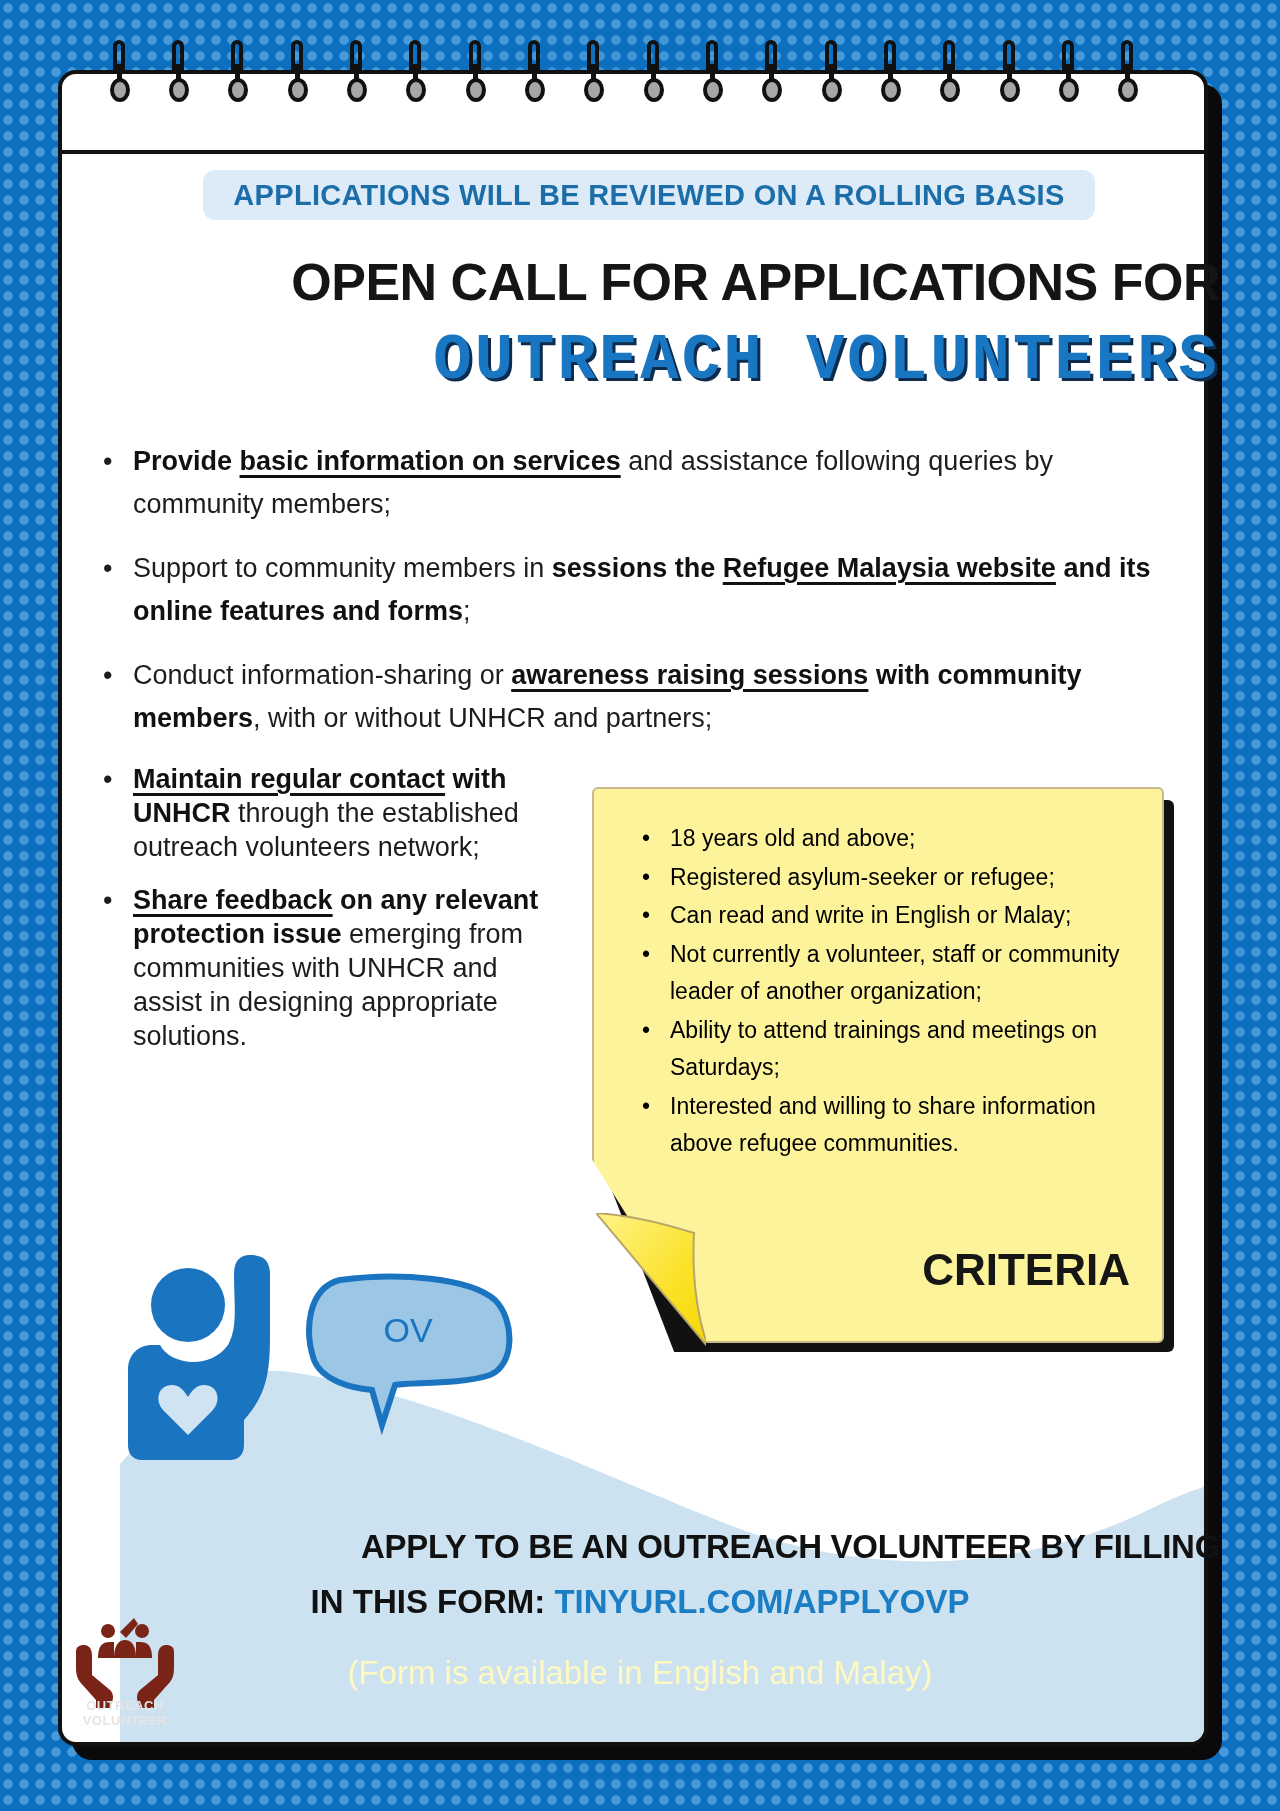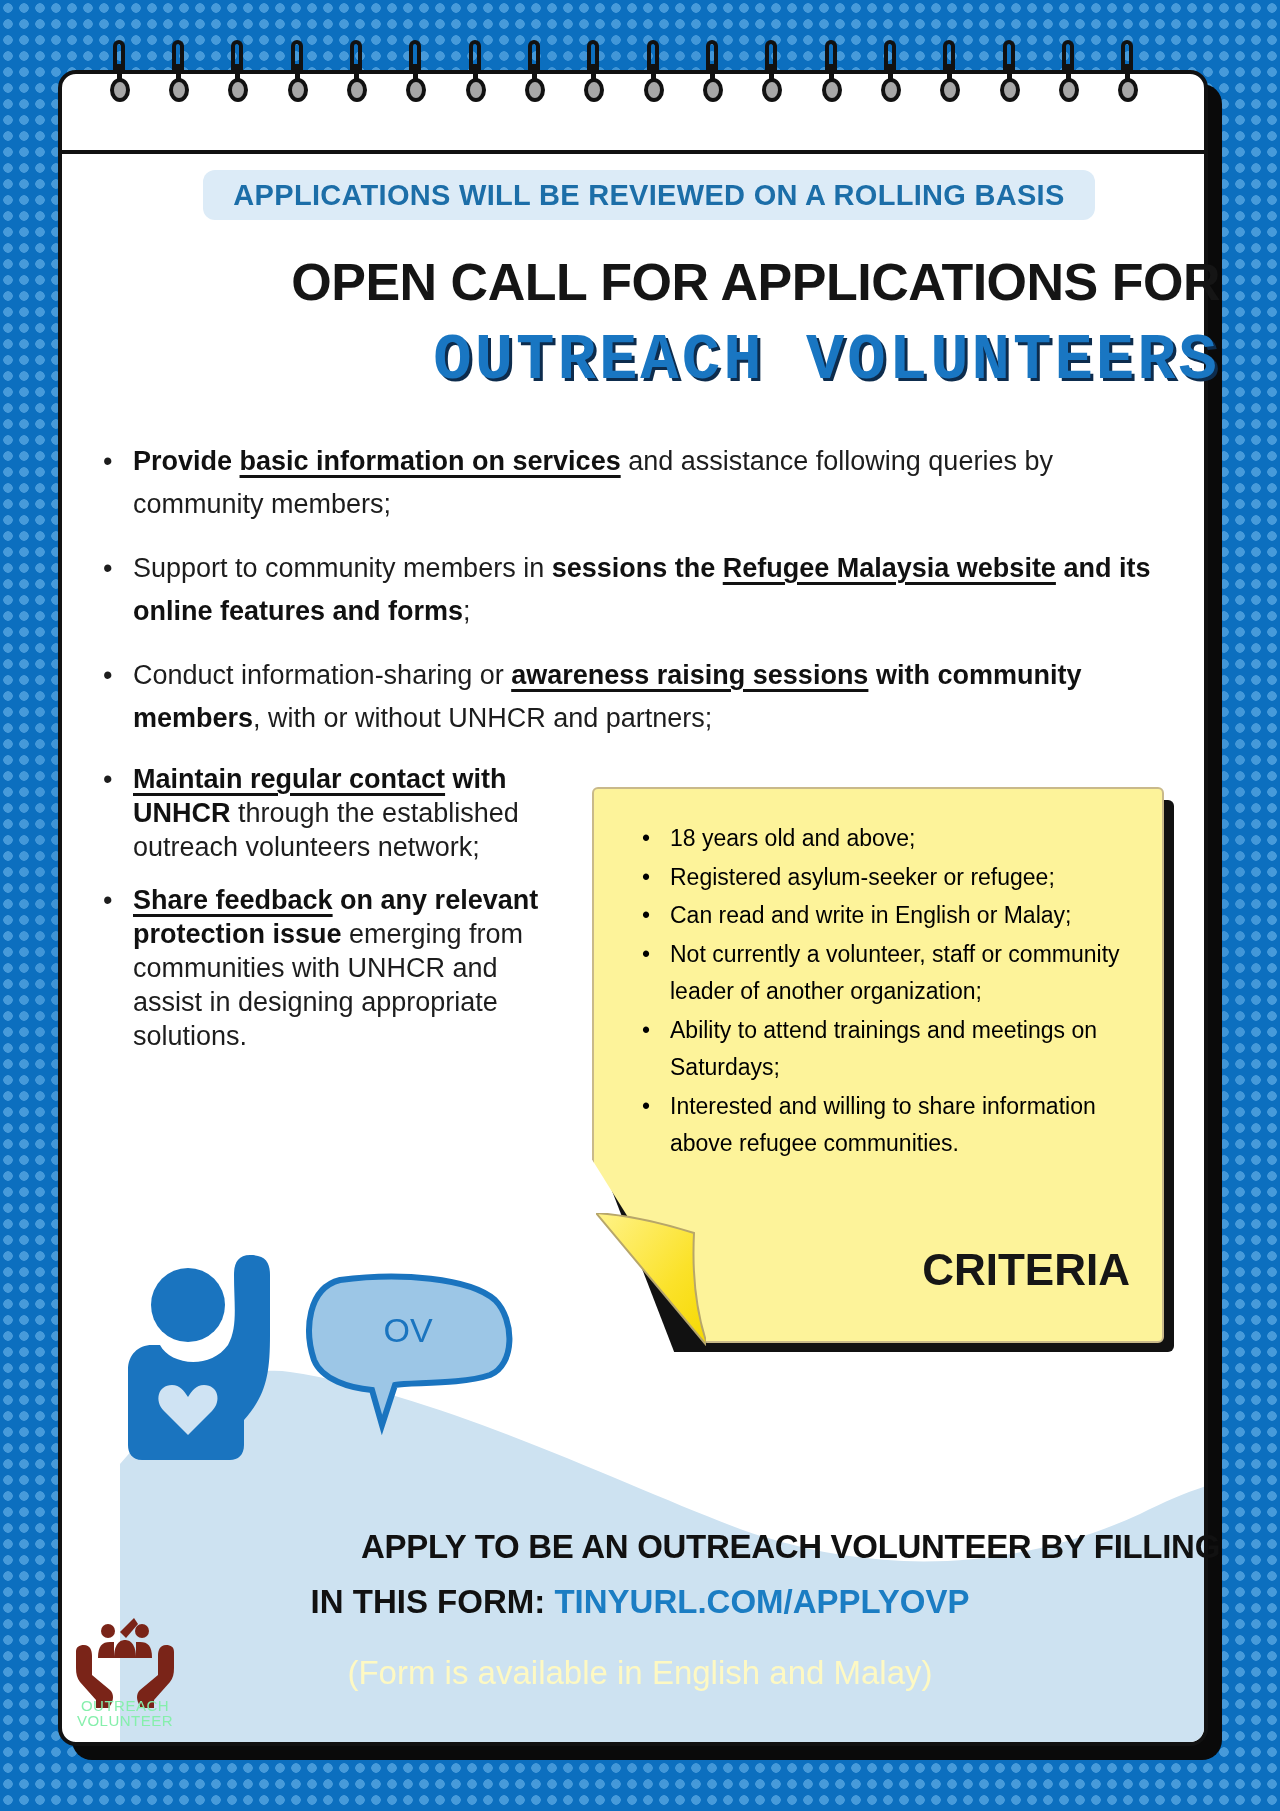--- a/index.html
+++ b/index.html
@@ -54,22 +54,22 @@
   .wave{position:absolute;left:58px;top:1280px;width:1150px;height:470px;}
   .volunteer-icon{position:absolute;left:120px;top:1245px;width:185px;height:220px;}
   .bubble-icon{position:absolute;left:300px;top:1270px;width:220px;height:165px;}
   .cta1{position:absolute;left:60px;top:1528px;width:1160px;text-align:right;font-size:33px;
      font-weight:bold;color:#111;letter-spacing:-0.3px;}
   .cta2{position:absolute;left:60px;top:1583px;width:1160px;text-align:center;font-size:33px;
      font-weight:bold;color:#111;}
   .cta2 .url{color:#1b7dc3;}
   .cta3{position:absolute;left:60px;top:1638px;width:1160px;text-align:center;font-size:33px;color:#fef9c3;margin-top:16px;}
   .logo{position:absolute;left:70px;top:1600px;width:110px;height:130px;}
-  .logo-text{position:absolute;left:66px;top:1698px;width:118px;text-align:center;font-size:15px;
-     font-weight:400;color:#86efac;line-height:15px;letter-spacing:0.5px;}
+  .logo-text{position:absolute;left:66px;top:1698px;width:118px;text-align:center;font-size:13px;
+     font-weight:700;color:#e5e5e5;line-height:15px;letter-spacing:0.5px;}
 </style>
 </head>
 <body>
 
 <div class="bg-dots"></div>
 <div class="page-shadow"></div>
 
 <div class="page">
   <div class="page-header-line"></div>
   <svg class="wave" viewBox="0 0 1150 470" preserveAspectRatio="none">

